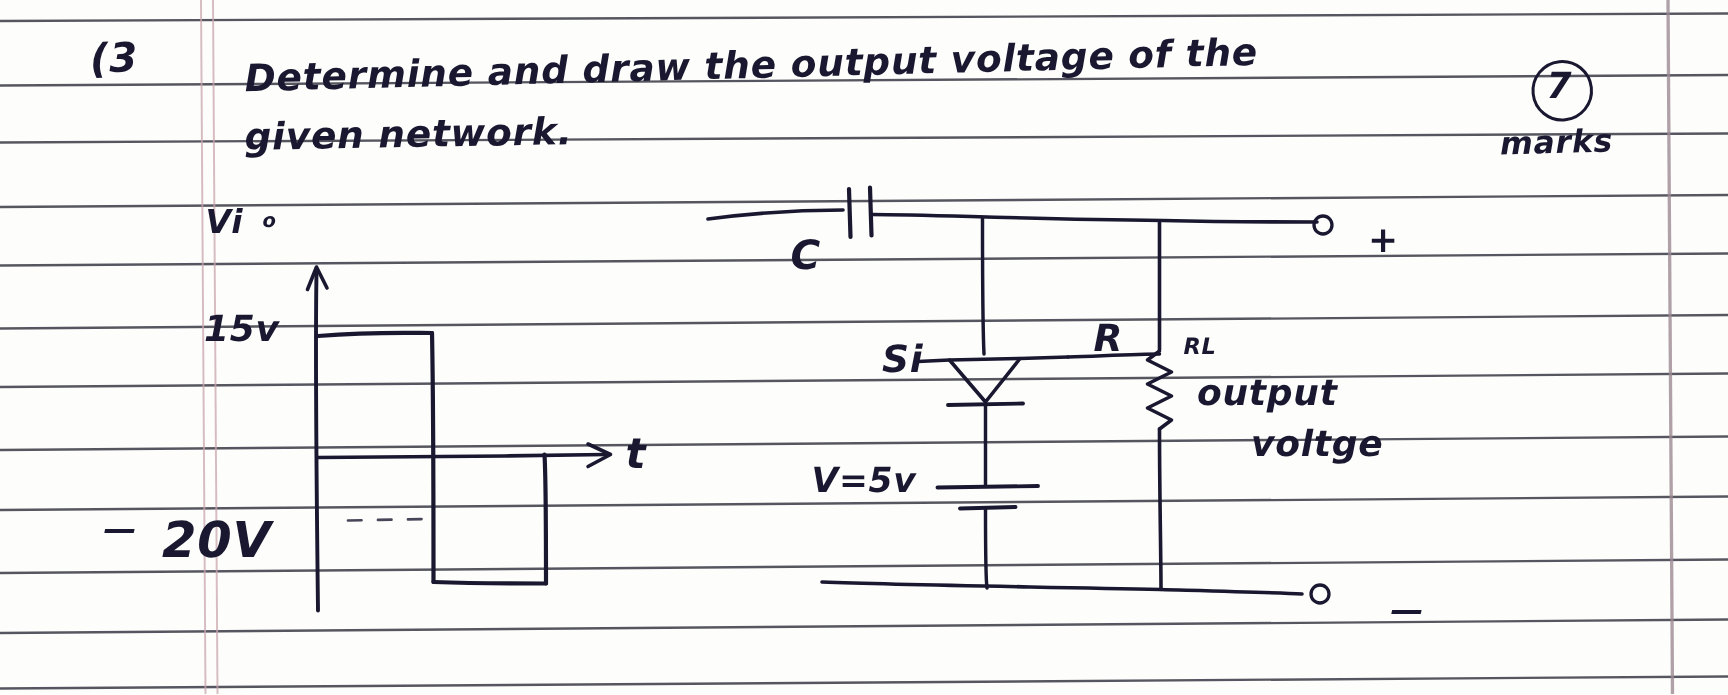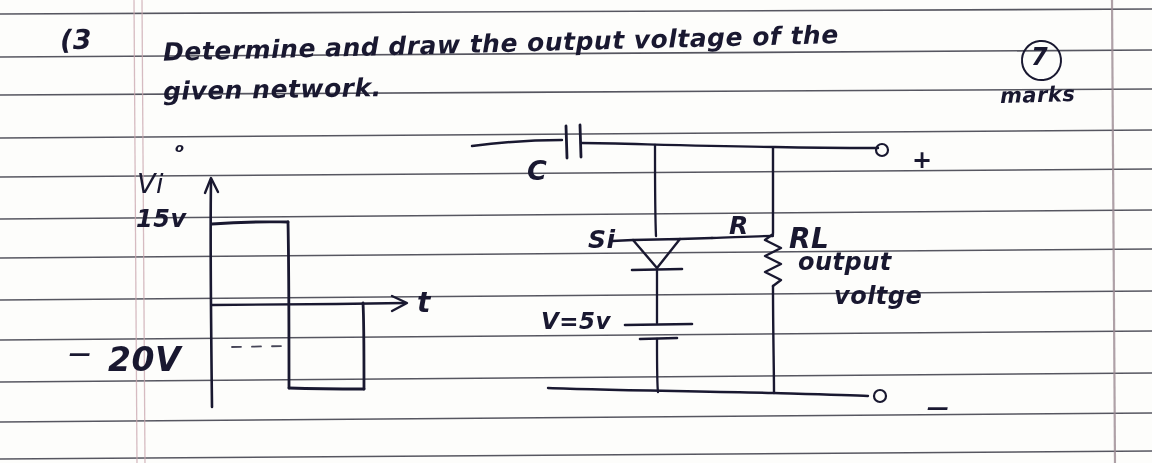--- a/index.html
+++ b/index.html
@@ -185,39 +185,39 @@
 
   <div style="position:absolute; z-index:4; left:1021px; top:40px; width:37px; height:37px;
               border:2.2px solid #191830; border-radius:50%;
               transform:rotate(-6deg);"></div>
   <div class="hw" style="left:1031px; top:43px; font-size:24px; font-weight:600;">7</div>
 
   <div class="hw slant3" style="left:163px; top:75px; font-size:25px; font-weight:600;">given network.</div>
 
   <div class="hw slant" style="left:1000px; top:83px; font-size:21px; font-weight:600;">marks</div>
 
-  <div class="hw" style="left:137px; top:168px; font-size:27px; font-weight:400;">Vi</div>
+  <div class="hw" style="left:137px; top:136px; font-size:22px; font-weight:700;">Vi</div>
   <div class="hw" style="left:175px; top:140px; font-size:13px; font-weight:600;">o</div>
 
   <div class="hw" style="left:136px; top:205px; font-size:24px; font-weight:600;text-align:center;">15v</div>
 
   <div class="hw" style="left:69px; top:341px; font-size:22px; font-weight:600;">—</div>
   <div class="hw" style="left:108px; top:340px; font-size:33px; font-weight:600;">20V</div>
 
   <div class="hw" style="left:417px; top:286px; font-size:28px; font-weight:600;">t</div>
 
   <div class="hw" style="left:527px; top:155px; font-size:27px; font-weight:600;">C</div>
 
   <div class="hw" style="left:588px; top:225px; font-size:25px; font-weight:700;">Si</div>
 
   <div class="hw" style="left:541px; top:308px; font-size:23px; font-weight:700;">V=5v</div>
 
   <div class="hw" style="left:729px; top:211px; font-size:25px; font-weight:600;">R</div>
 
-  <div class="hw" style="left:789px; top:222px; font-size:28px; font-weight:600;font-style:italic;">RL</div>
+  <div class="hw" style="left:789px; top:222px; font-size:15px; font-weight:600;font-style:italic;">RL</div>
 
   <div class="hw" style="left:834px; top:282px; font-size:24px; font-weight:600;">voltge</div>
 
   <div class="hw" style="left:798px; top:248px; font-size:24px; font-weight:600;">output</div>
 
   <div class="hw" style="left:912px; top:146px; font-size:24px; font-weight:600;">+</div>
 
   <div class="hw" style="left:927px; top:395px; font-size:22px; font-weight:700;">—</div>
 
 </div>

